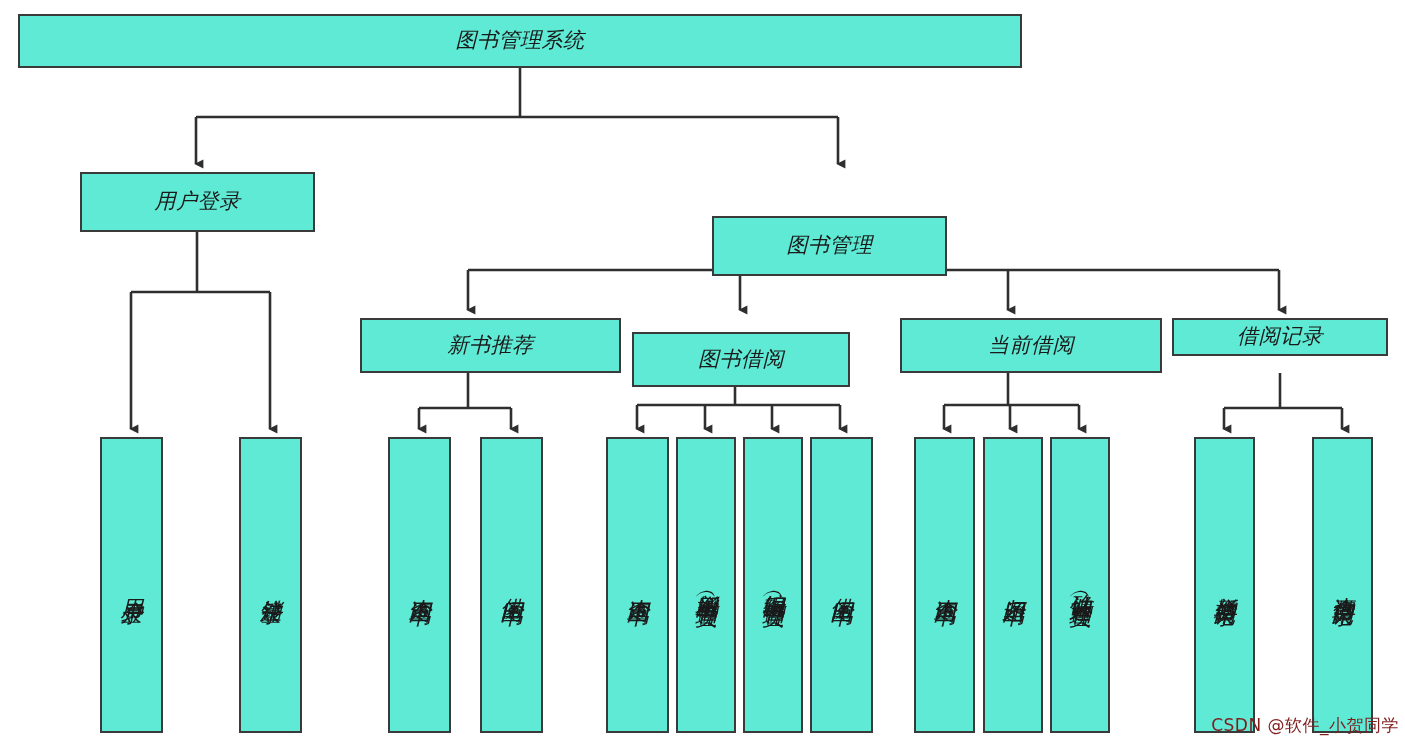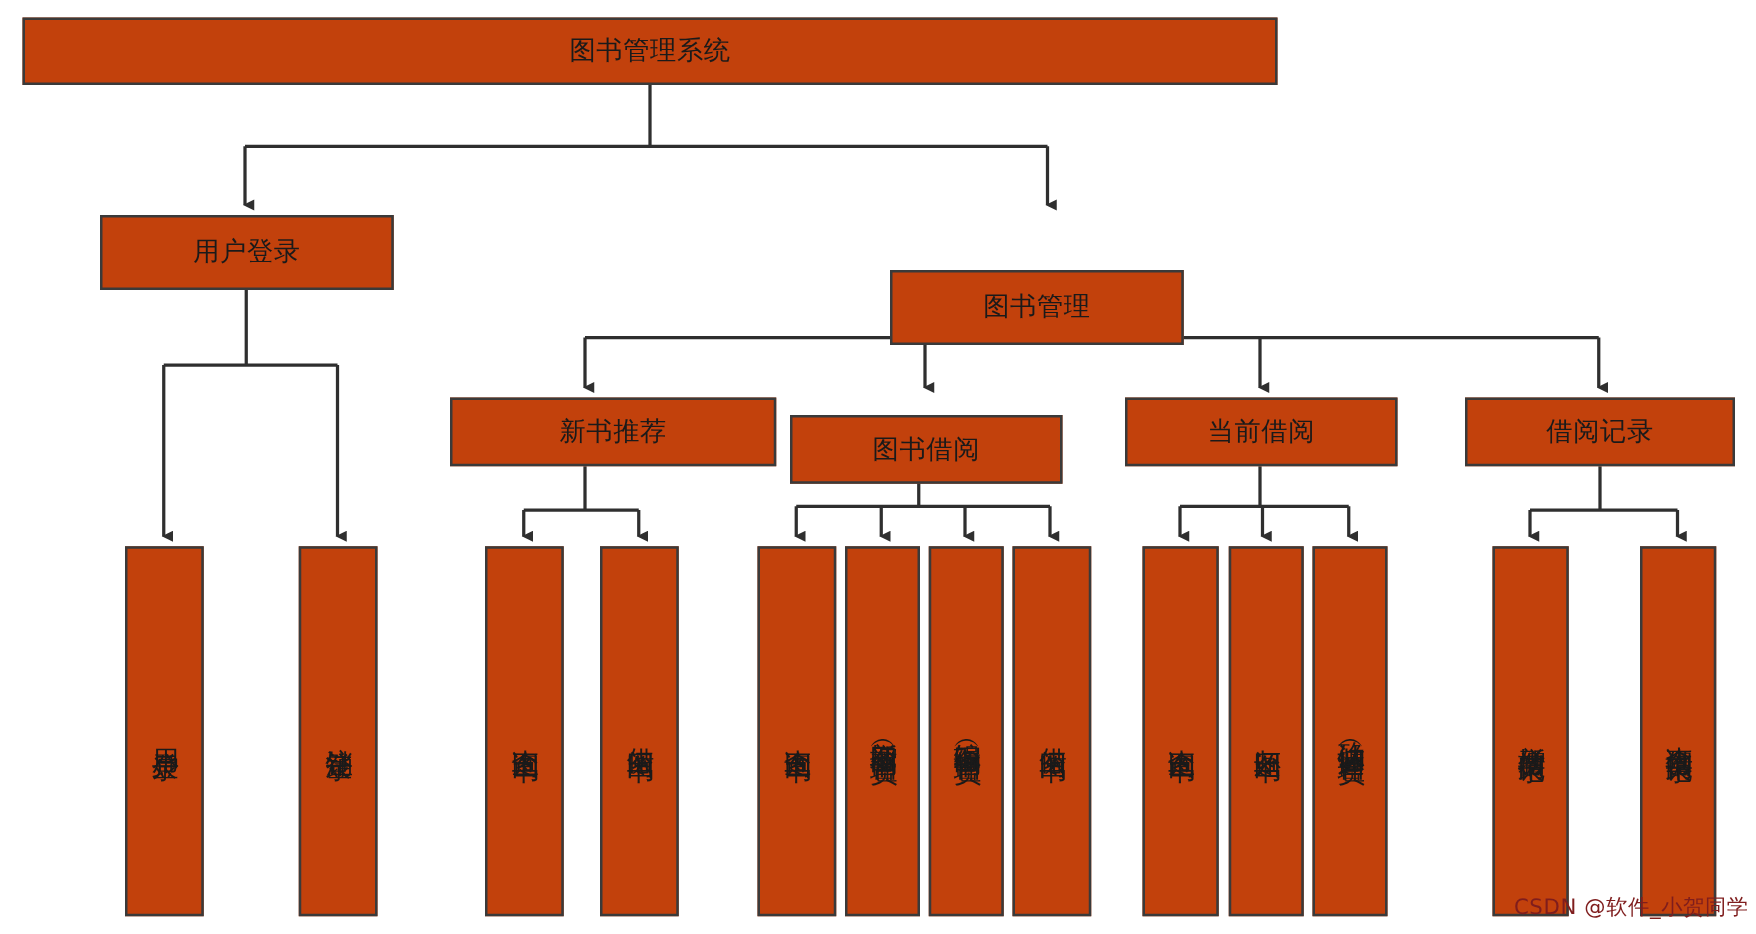--- a/index.html
+++ b/index.html
@@ -23,26 +23,27 @@
     left: 0;
     top: 0;
     width: 1405px;
     height: 747px;
     pointer-events: none;
   }
   .node {
     position: absolute;
     box-sizing: border-box;
     border: 2px solid #3a3a3a;
-    background: #c2410c;
+    background: #5eead4;
     display: flex;
     align-items: center;
     justify-content: center;
     color: #1a1a1a;
     z-index: 2;
+    font-style: italic;
   }
   .node .label {
     display: block;
     text-align: center;
     line-height: 1.12;
     letter-spacing: 0.5px;
   }
   .node.horiz .label {
     font-size: 21px;
     white-space: nowrap;
@@ -140,25 +141,25 @@
   </div>
 
   <div class="node horiz" style="left:360px; top:318px; width:261px; height:55px;">
     <span class="label">新书推荐</span>
   </div>
 
   <div class="node horiz" style="left:632px; top:332px; width:218px; height:55px;">
     <span class="label">图书借阅</span>
   </div>
 
-  <div class="node horiz" style="left:900px; top:318px; width:218px; height:55px;">
+  <div class="node horiz" style="left:900px; top:318px; width:262px; height:55px;">
     <span class="label">当前借阅</span>
   </div>
 
-  <div class="node horiz" style="left:1172px; top:318px; width:216px; height:55px;">
+  <div class="node horiz" style="left:1172px; top:318px; width:216px; height:38px;">
     <span class="label">借阅记录</span>
   </div>
 
   <div class="node vert" style="left:100px; top:437px; width:63px; height:296px;">
     <span class="label">用户登录</span>
   </div>
 
   <div class="node vert" style="left:239px; top:437px; width:63px; height:296px;">
     <span class="label">注销登录</span>
   </div>

